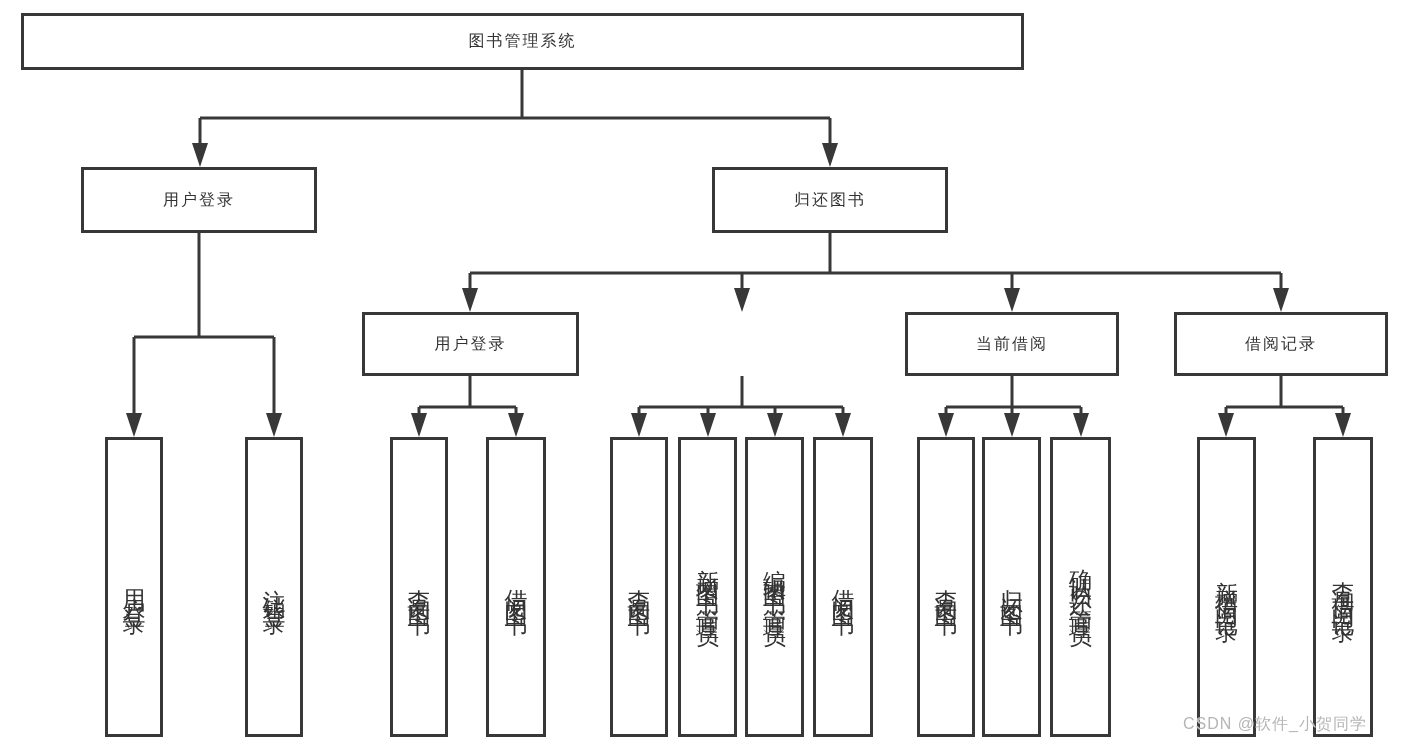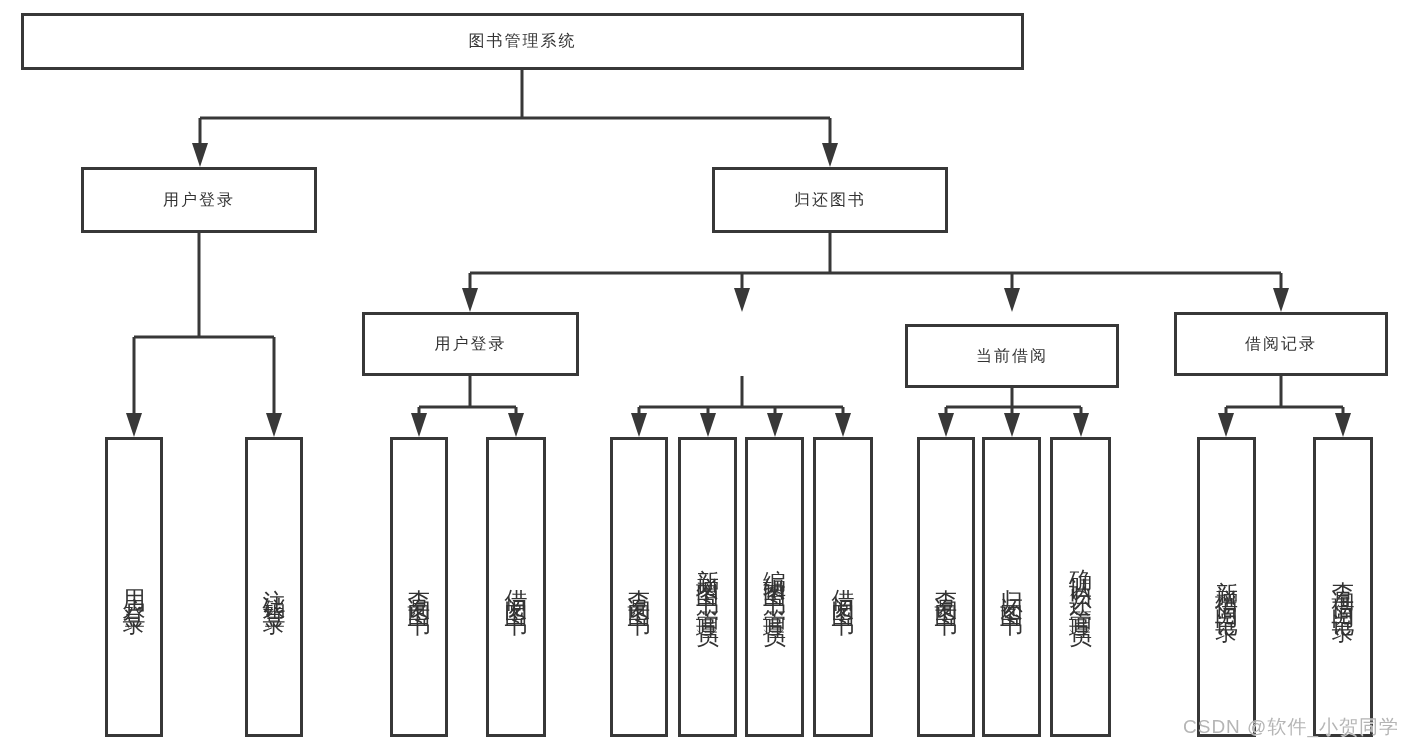--- a/index.html
+++ b/index.html
@@ -46,21 +46,21 @@
     writing-mode: vertical-rl;
     font-size: 23px;
     letter-spacing: 8px;
     line-height: 1;
     color: #333333;
   }
   #watermark {
     position: absolute;
     left: 1183px;
     top: 714px;
-    font-size: 19px;
+    font-size: 16px;
     letter-spacing: 1px;
     color: #b5b5b5;
     white-space: nowrap;
     z-index: 10;
     text-shadow: 1px 1px 0 rgba(255,255,255,0.7);
   }
 </style>
 </head>
 <body>
 
@@ -116,21 +116,21 @@
   <div class="node h-node" style="left:81px; top:167px; width:236px; height:66px;">
     <span>用户登录</span>
   </div>
   <div class="node h-node" style="left:712px; top:167px; width:236px; height:66px;">
     <span>归还图书</span>
   </div>
 
   <div class="node h-node" style="left:362px; top:312px; width:217px; height:64px;">
     <span>用户登录</span>
   </div>
-  <div class="node h-node" style="left:905px; top:312px; width:214px; height:64px;margin-top:12px;">
+  <div class="node h-node" style="left:905px; top:312px; width:214px; height:64px;">
     <span>当前借阅</span>
   </div>
   <div class="node h-node" style="left:1174px; top:312px; width:214px; height:64px;">
     <span>借阅记录</span>
   </div>
 
   <div class="node leaf" style="left:105px; width:58px;">
     <span>用户登录</span>
   </div>
   <div class="node leaf" style="left:245px; width:58px;">

